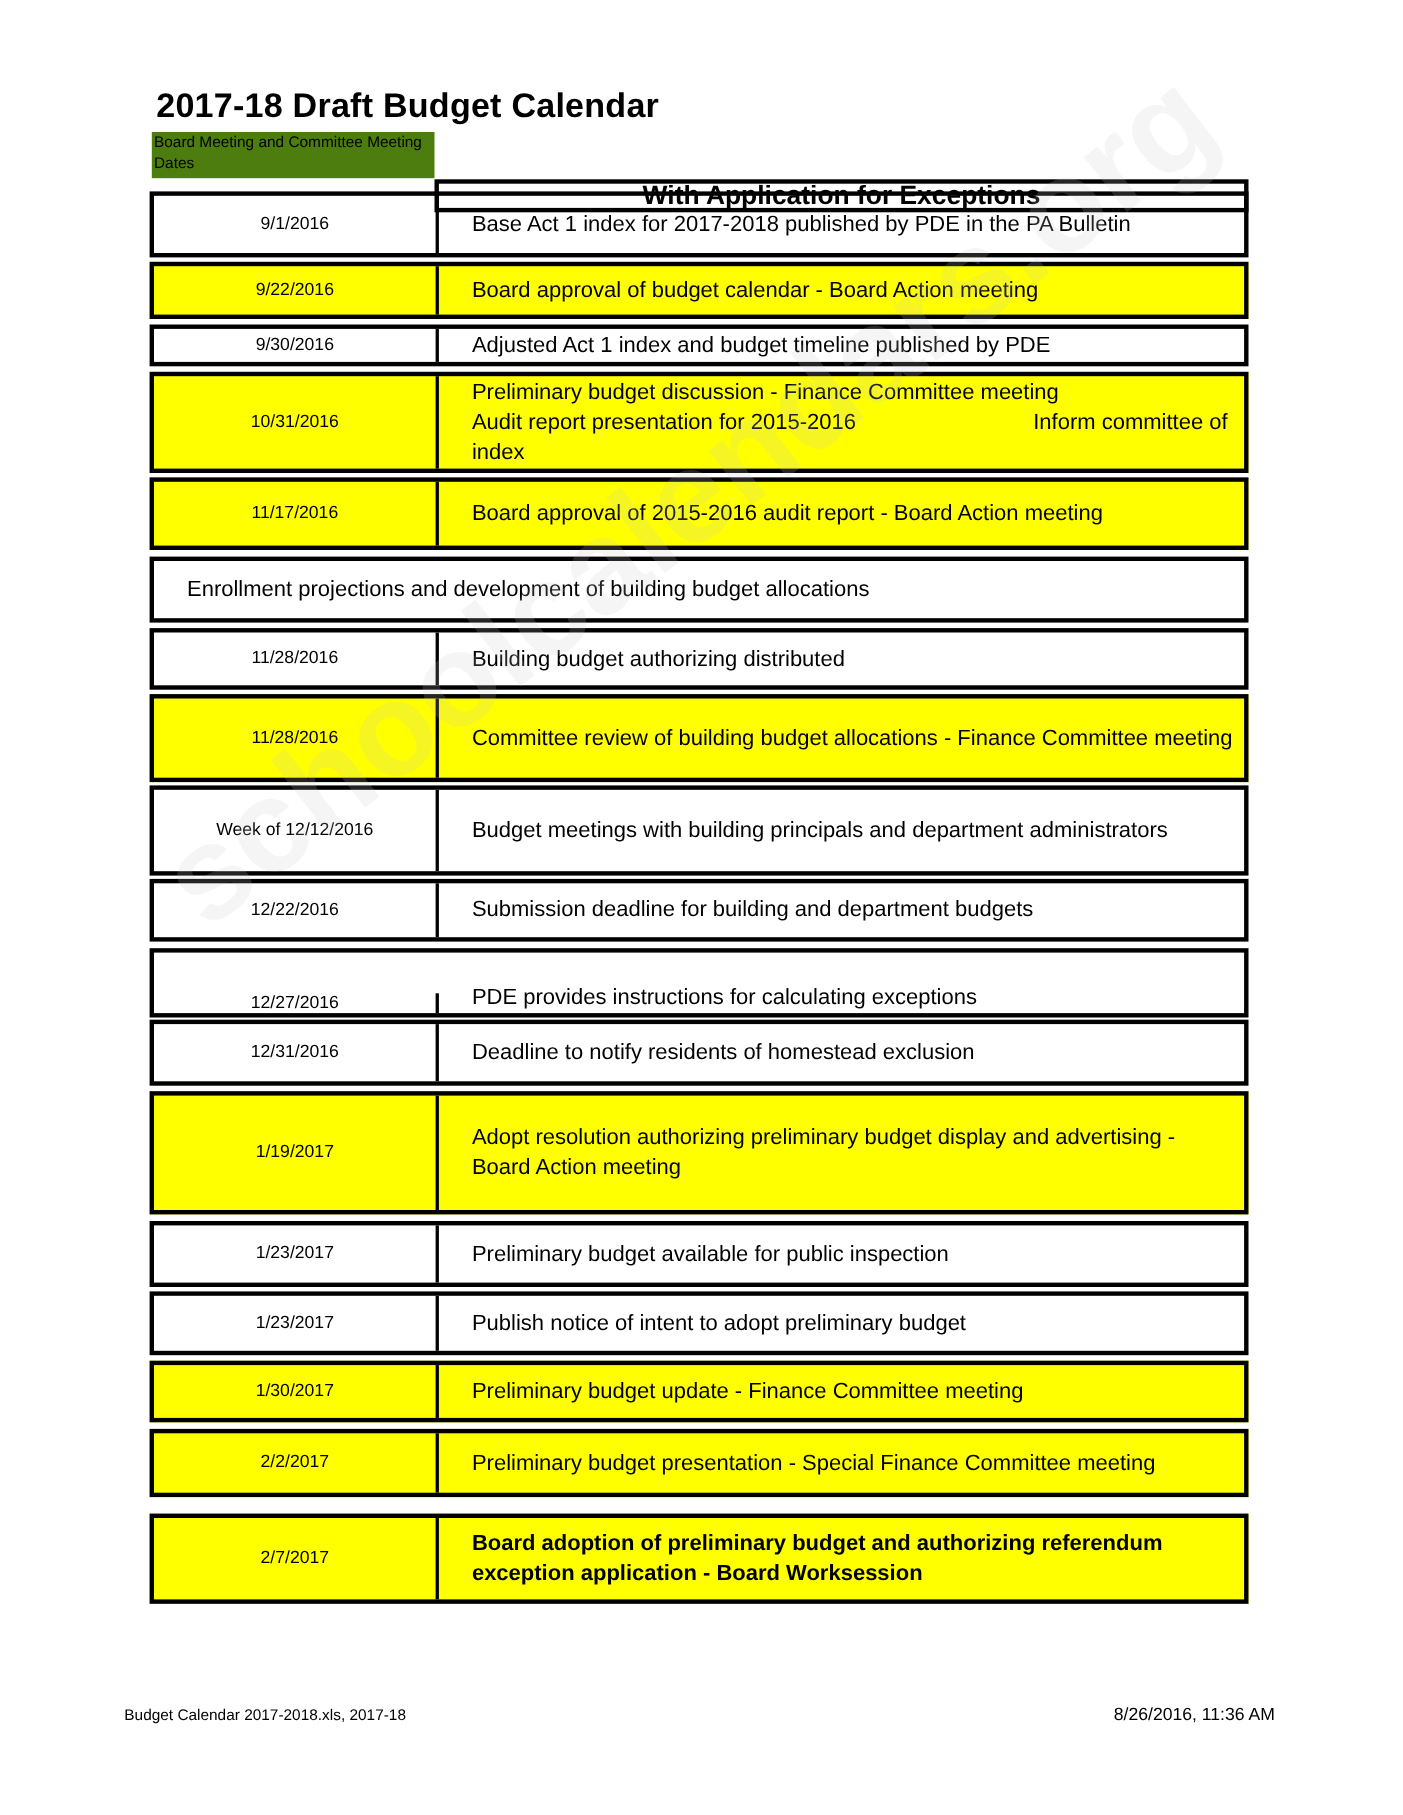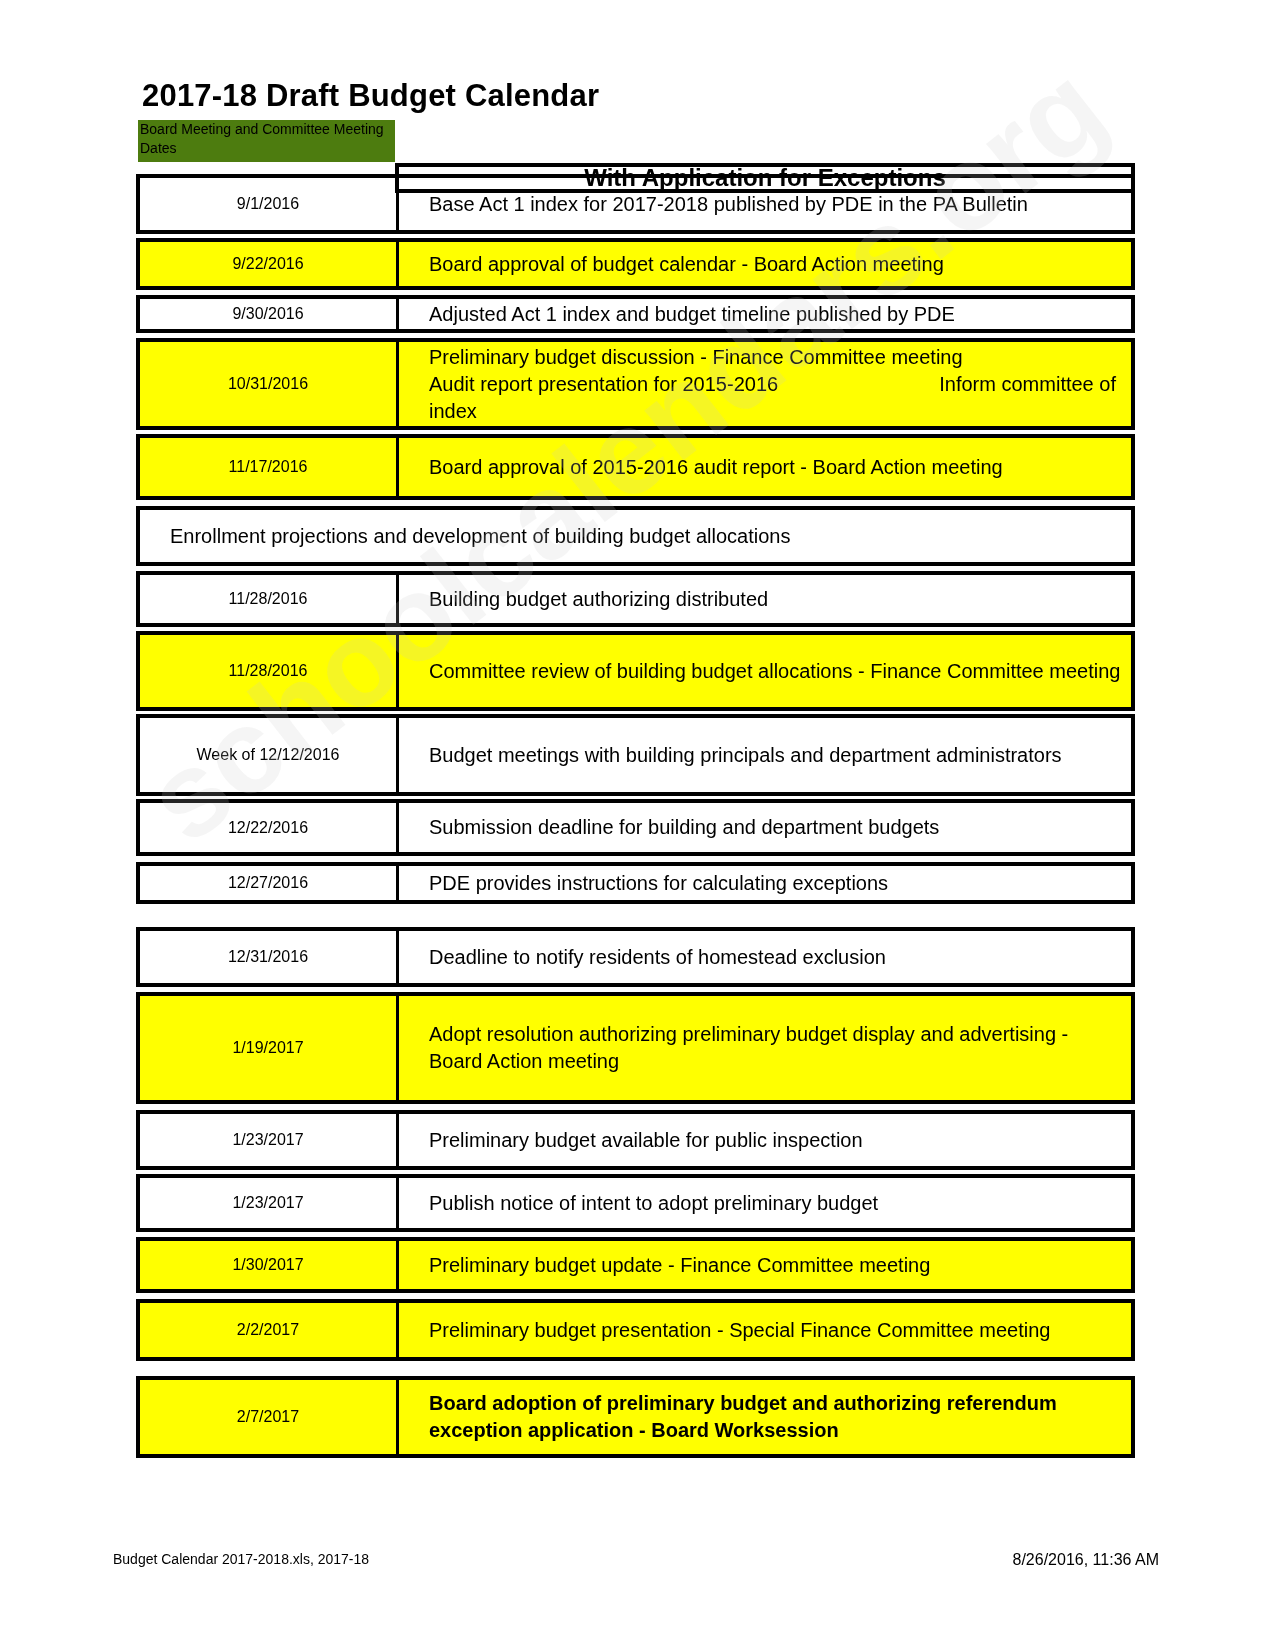--- a/index.html
+++ b/index.html
@@ -57,21 +57,21 @@
       <div class="desc">Committee review of building budget allocations - Finance Committee meeting</div>
     </div>
     <div class="row" style="top: 714px; height: 82px;">
       <div class="date">Week of 12/12/2016</div>
       <div class="desc">Budget meetings with building principals and department administrators</div>
     </div>
     <div class="row" style="top: 799px; height: 57px;">
       <div class="date">12/22/2016</div>
       <div class="desc">Submission deadline for building and department budgets</div>
     </div>
-    <div class="row" style="top: 862px; height: 42px;">
+    <div class="row" style="top: 862px; height: 63px; align-items: flex-end;">
       <div class="date">12/27/2016</div>
       <div class="desc">PDE provides instructions for calculating exceptions</div>
     </div>
     <div class="row" style="top: 927px; height: 60px;">
       <div class="date">12/31/2016</div>
       <div class="desc">Deadline to notify residents of homestead exclusion</div>
     </div>
     <div class="row yellow" style="top: 992px; height: 112px;">
       <div class="date">1/19/2017</div>
       <div class="desc">Adopt resolution authorizing preliminary budget display and advertising - Board Action meeting</div>

